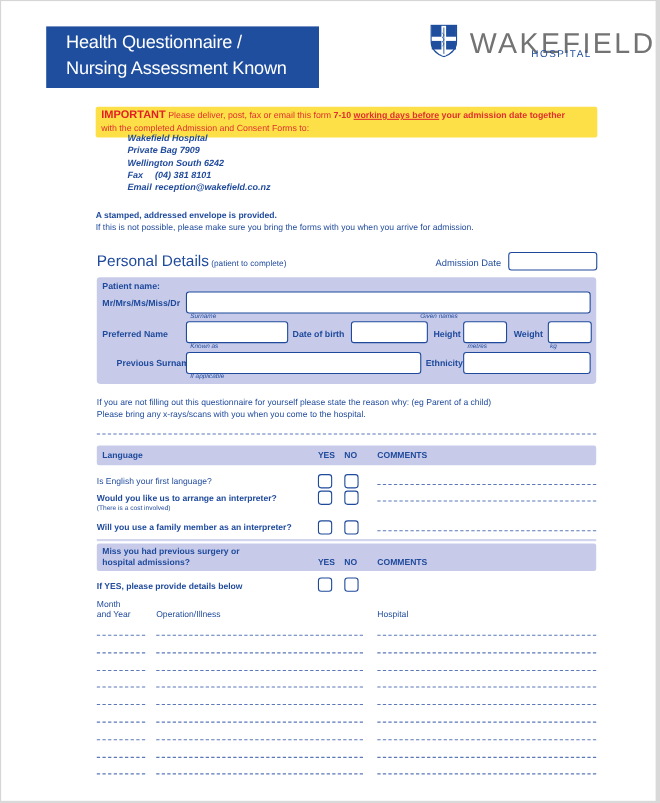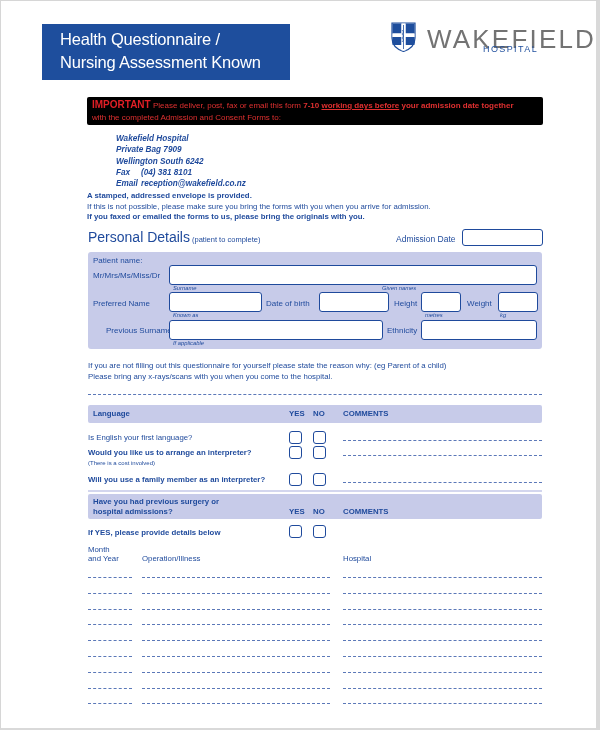--- a/index.html
+++ b/index.html
@@ -9,39 +9,39 @@
     .abs { position: absolute; }
 
     .title-box { left: 42px; top: 24px; width: 248px; height: 56px; background: #1e4e9d; color: #fff; padding: 4px 0 0 18px; }
     .title-box div { font-size: 16.5px; line-height: 23px; letter-spacing: -0.2px; }
 
     .logo { left: 389px; top: 22px; width: 160px; height: 36px; }
     .logo .shield { position: absolute; left: 2px; top: 0; width: 25px; height: 30px; }
     .logo .wname { position: absolute; left: 38px; top: 2px; font-size: 26px; letter-spacing: 2.2px; color: #737373; }
     .logo .hosp { position: absolute; left: 94px; top: 22px; font-size: 9px; letter-spacing: 1.4px; color: #1e4e9d; }
 
-    .important { left: 87px; top: 97px; width: 456px; height: 28px; background: #000000; border-radius: 2px; padding: 2px 0 0 5px; font-size: 8px; line-height: 12px; color: #e03030; font-weight: bold; }
+    .important { left: 87px; top: 97px; width: 456px; height: 28px; background: #fde047; border-radius: 2px; padding: 2px 0 0 5px; font-size: 8px; line-height: 12px; color: #e03030; font-weight: bold; }
     .important .imp { font-size: 10px; font-weight: 900; color: #e21f26; }
     .important .norm { font-weight: normal; }
     .important u { font-weight: bold; }
 
-    .address { left: 116px; top: 133px; font-size: 8.2px; line-height: 11.3px; font-weight: bold; font-style: italic; color: #1f4a9c; }
+    .address { left: 116px; top: 120px; font-size: 8.2px; line-height: 11.3px; font-weight: bold; font-style: italic; color: #1f4a9c; }
     .address .lbl { display: inline-block; width: 25px; }
 
     .notes { left: 87px; top: 191px; font-size: 7.8px; line-height: 10.6px; font-weight: bold; color: #1f4a9c; }
     .notes .n2 { font-weight: normal; }
 
     .pd-title { left: 88px; top: 229px; font-size: 14px; color: #1f4a9c; }
     .pd-title small { font-size: 7.5px; }
     .adm-label { left: 396px; top: 234px; font-size: 8.5px; color: #1f4a9c; }
     .field { background: #fff; border: 1px solid #1f4a9c; border-radius: 3px; }
     .adm-field { left: 462px; top: 229px; width: 81px; height: 17px; }
 
     .panel { left: 88px; top: 252px; width: 454px; height: 97px; background: #c7cbe9; border-radius: 3px; }
-    .plabel { position: absolute; font-size: 8px; font-weight: normal; color: #1f4a9c; }
+    .plabel { position: absolute; font-size: 8px; font-weight: bold; color: #1f4a9c; }
     .hint { position: absolute; font-size: 5.8px; font-style: italic; color: #1f4a9c; }
     .panel .field { position: absolute; }
 
     .xray { left: 88px; top: 360px; font-size: 7.8px; line-height: 11px; color: #1f4a9c; }
     .dash { position: absolute; height: 0; border-top: 1px dashed #5b78b8; }
 
     .band { position: absolute; left: 88px; width: 454px; background: #c7cbe9; border-radius: 2px; }
     .band span { position: absolute; font-size: 7.8px; font-weight: bold; color: #1f4a9c; }
 
     .q { position: absolute; left: 88px; font-size: 7.8px; color: #1f4a9c; }
@@ -85,21 +85,20 @@
   <div>Wakefield Hospital</div>
   <div>Private Bag 7909</div>
   <div>Wellington South 6242</div>
   <div><span class="lbl">Fax</span><span>(04)  381 8101</span></div>
   <div><span class="lbl">Email</span><span>reception@wakefield.co.nz</span></div>
 </div>
 
 <div class="abs notes">
   <div>A stamped, addressed envelope is provided.</div>
   <div class="n2">If this is not possible, please make sure you bring the forms with you when you arrive for admission.</div>
-  <div>If you faxed or emailed the forms to us, please bring the originals with you.</div>
 </div>
 
 <div class="abs pd-title"><span>Personal Details</span><small> (patient to complete)</small></div>
 <div class="abs adm-label">Admission Date</div>
 <div class="abs field adm-field"></div>
 
 <div class="abs panel">
   <span class="plabel" style="left:5px;top:4px;">Patient name:</span>
   <span class="plabel" style="left:5px;top:19px;">Mr/Mrs/Ms/Miss/Dr</span>
   <div class="field" style="left:81px;top:13px;width:368px;height:20px;"></div>
@@ -150,21 +149,21 @@
 <div class="dash" style="left:343px;top:455px;width:199px;"></div>
 
 <div class="q b" style="top:475px;">Will you use a family member as an interpreter?</div>
 <div class="cb" style="left:289px;top:473px;"></div>
 <div class="cb" style="left:313px;top:473px;"></div>
 <div class="dash" style="left:343px;top:482px;width:199px;"></div>
 
 <div class="sep" style="top:490px;"></div>
 
 <div class="band" style="top:494px;height:25px;">
-  <span style="left:5px;top:3px;line-height:10px;"><span style="position:static;">Have you had previous surgery or</span><br><span style="position:static;">hospital admissions?</span></span>
+  <span style="left:5px;top:3px;line-height:10px;"><span style="position:static;">Miss you had previous surgery or</span><br><span style="position:static;">hospital admissions?</span></span>
   <span style="left:201px;top:13px;">YES</span>
   <span style="left:225px;top:13px;">NO</span>
   <span style="left:255px;top:13px;">COMMENTS</span>
 </div>
 
 <div class="q b" style="top:528px;">If YES, please provide details below</div>
 <div class="cb" style="left:289px;top:525px;"></div>
 <div class="cb" style="left:313px;top:525px;"></div>
 
 <div class="colh" style="left:88px;top:545px;">

